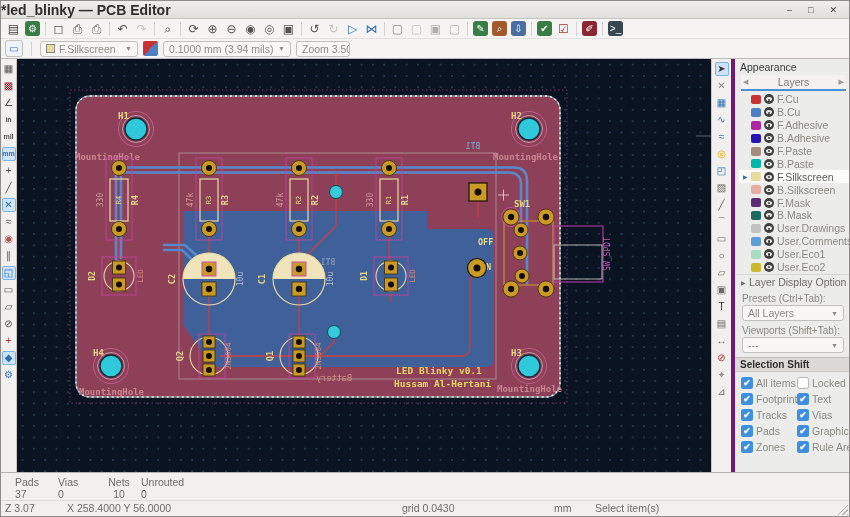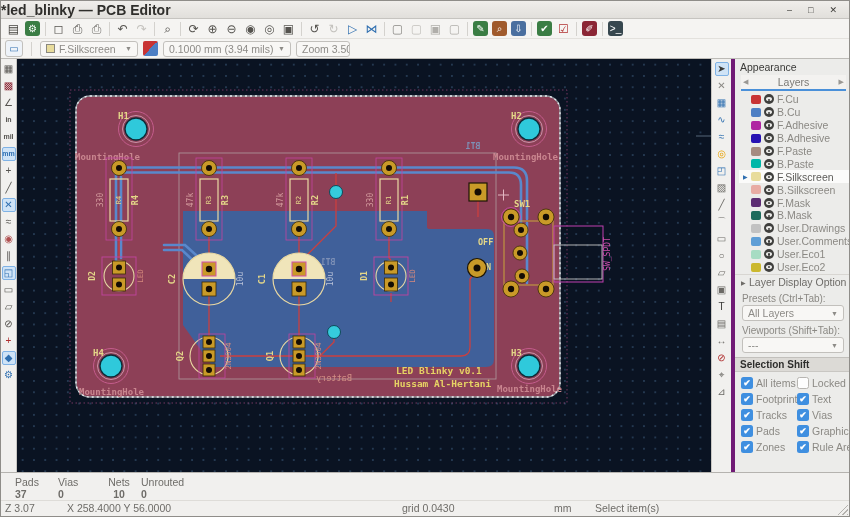--- a/index.html
+++ b/index.html
@@ -72,21 +72,21 @@
   .filter-grid{display:grid;grid-template-columns:56px 1fr;padding:4px 0 0 6px;row-gap:3px;overflow:hidden;flex:0 0 auto;}
   .filt{display:flex;gap:3px;align-items:center;white-space:nowrap;overflow:hidden;height:13px;font-size:10.5px;}
   .cb{width:12px;height:12px;border-radius:2.5px;background:#3f8fe0;color:#fff;font-size:9px;line-height:12px;
     text-align:center;font-weight:bold;flex:0 0 auto;}
   .cb.un{background:#fdfdfd;border:1px solid #b7b5b1;}
   
   .statusbar{height:44px;background:#f1f0ee;border-top:1px solid #b5b3af;font-size:10.5px;color:#6e6c68;
     position:relative;flex:0 0 auto;}
   .counts{display:flex;padding:3px 0 0 14px;height:27px;}
   .scount .slabel{display:block;line-height:12px;}
-  .scount .sval{display:block;line-height:12px;font-weight:bold;}
+  .scount .sval{display:block;line-height:12px;}
   .status2{position:relative;height:16px;border-top:1px solid #dedcd8;}
   .status2 span{position:absolute;top:1px;white-space:pre;}
   .grip{position:absolute;right:1px;bottom:1px;width:13px;height:13px;
     background:repeating-linear-gradient(135deg,transparent 0 2px,#b4b2ae 2px 3px);
     clip-path:polygon(100% 0,100% 100%,0 100%);}
   text{font-family:"DejaVu Sans Mono",monospace;}
 </style>
 </head>
 <body>
 

